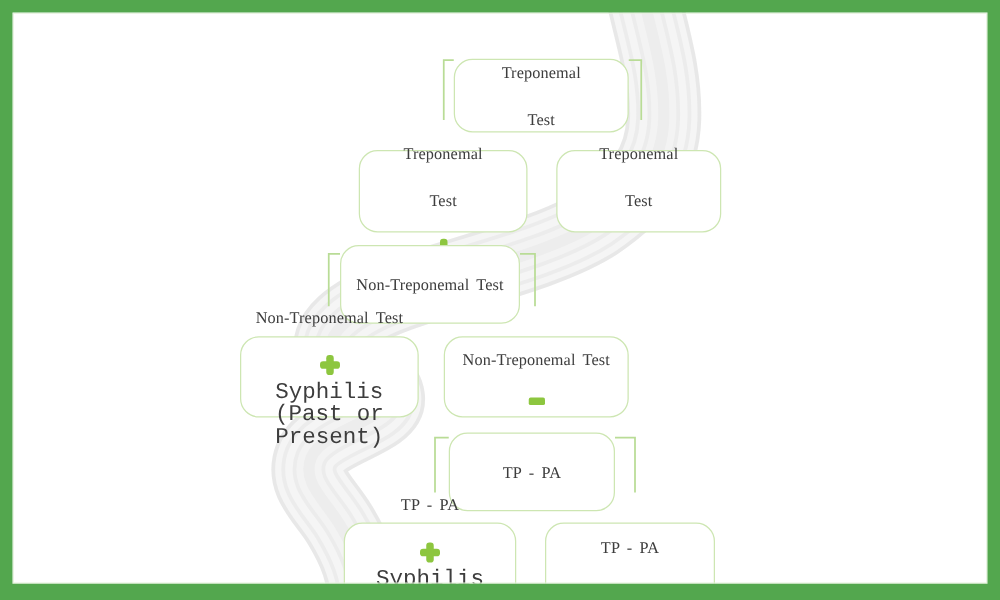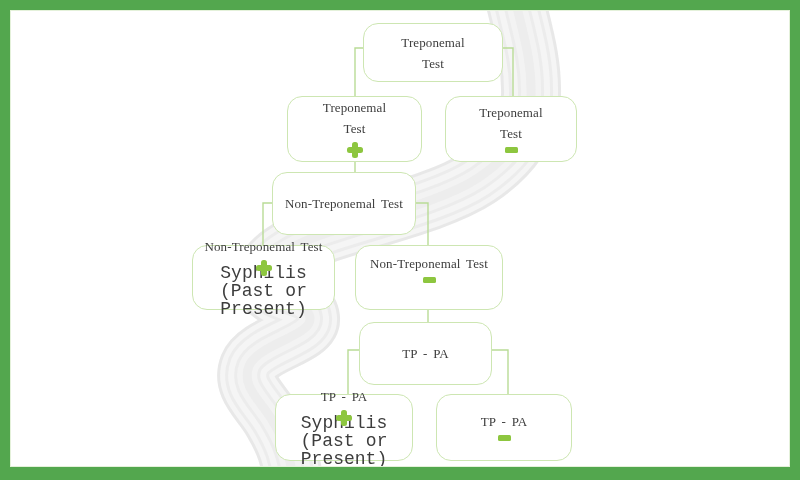--- a/index.html
+++ b/index.html
@@ -21,21 +21,21 @@
     box-shadow:inset 0 0 0 1px #e4f1da;
   }
   .watermark{position:absolute;left:0;top:0;z-index:0;}
   .watermark path{fill:none;stroke-linecap:round;stroke-linejoin:round;}
   .connectors{position:absolute;left:0;top:0;z-index:1;}
   .connectors path{fill:none;stroke:var(--connector);stroke-width:1.4;}
   .node{
     position:absolute;z-index:2;background:#fff;box-sizing:border-box;
     border:1.5px solid var(--box-border);border-radius:15px;
     display:flex;flex-direction:column;align-items:center;justify-content:center;
-    text-align:center;gap:2px;color:var(--text);
+    text-align:center;gap:19px;color:var(--text);margin-top:24px;
   }
   .node.top-align{justify-content:flex-start;padding-top:8px;}
   .label{font-size:13px;line-height:19px;word-spacing:2.5px;letter-spacing:.1px;}
   .outcome{font-size:18px;line-height:18px;word-spacing:.5px;font-family:Liberation Mono, monospace;}
   .sign{display:inline-block;margin:2px 0;}
   .sign-plus{position:relative;width:16px;height:16px;}
   .sign-plus .bar-h{position:absolute;left:0;top:5px;width:16px;height:6px;background:var(--sign);border-radius:2.5px;}
   .sign-plus .bar-v{position:absolute;top:0;left:5px;width:6px;height:16px;background:var(--sign);border-radius:2.5px;}
   .sign-minus{width:13px;height:6px;background:var(--sign);border-radius:1.5px;}
   

